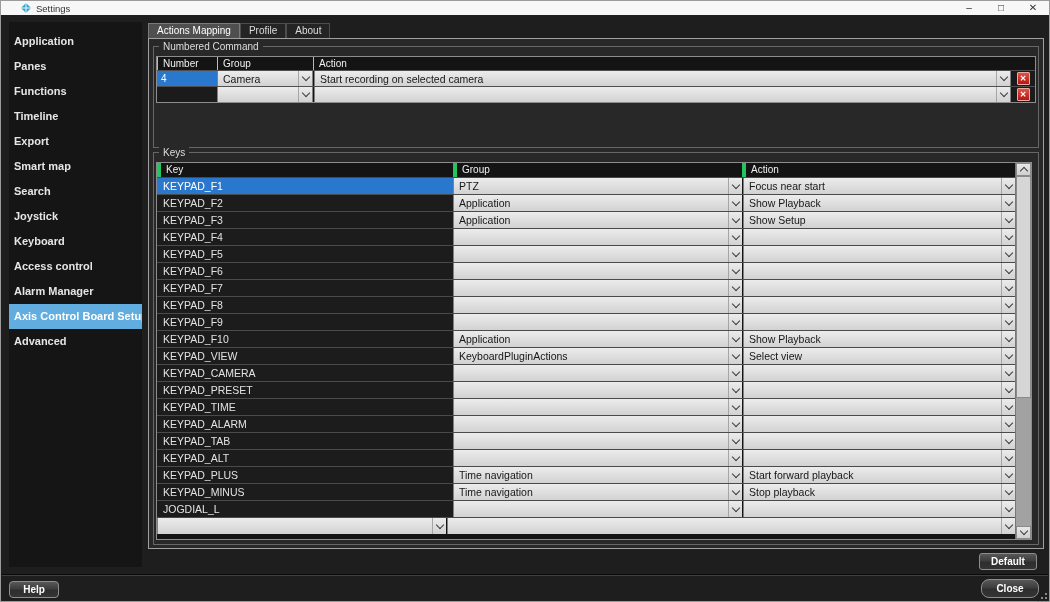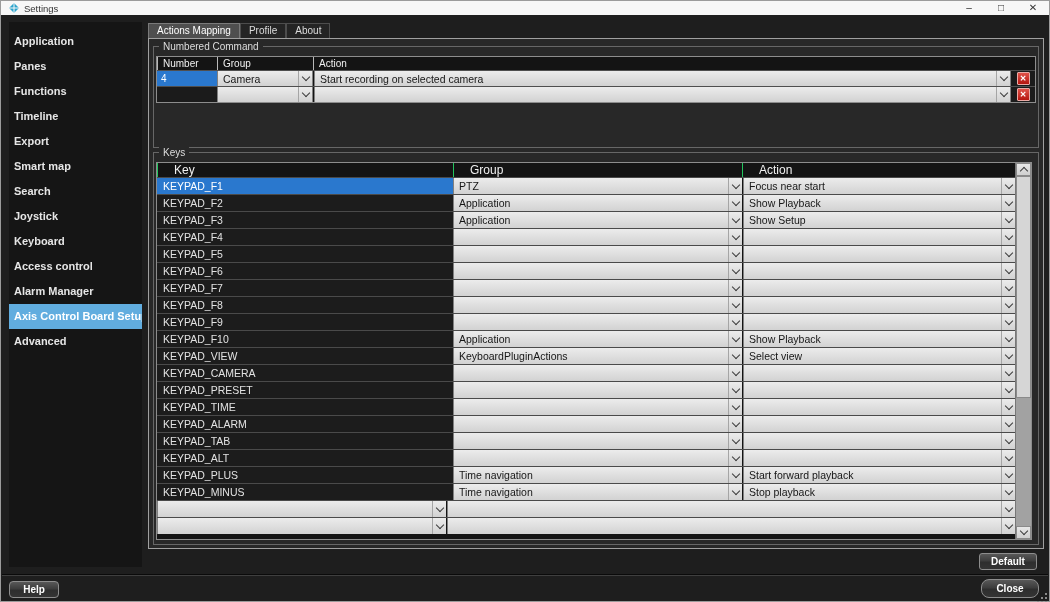--- a/index.html
+++ b/index.html
@@ -3,21 +3,21 @@
 <meta charset="utf-8">
 <style>
   html,body{margin:0;padding:0}
   body{width:1050px;height:602px;position:relative;overflow:hidden;
        background:#1e1e1e;font-family:"Liberation Sans",sans-serif;
        -webkit-font-smoothing:antialiased}
   #window{position:absolute;inset:0;border:1px solid #9b9b9b;box-sizing:border-box;background:#1e1e1e}
 
   
   .titlebar{position:absolute;top:0;left:0;right:0;height:14px;background:#f7f7f7;
-            display:flex;align-items:center;padding-left:8px;box-sizing:border-box}
+            display:flex;align-items:center;padding-left:20px;box-sizing:border-box}
   .app-icon{width:10px;height:10px;margin-right:5px;display:inline-flex}
   .title{font-size:9.5px;color:#333}
   .win-controls{margin-left:auto;display:flex;height:14px}
   .win-btn{width:32px;text-align:center;font-size:10px;color:#333;line-height:14px;cursor:default}
 
   
   .sidebar{position:absolute;left:8px;top:21px;width:133px;height:545px;background:#151515;
            padding-top:7px;box-sizing:border-box}
   .sb-item{height:25px;line-height:25px;padding-left:5px;font-size:11px;font-weight:bold;color:#e6e6e6;
            white-space:nowrap;overflow:hidden}
@@ -67,22 +67,22 @@
   .nc-actcell{flex:1;margin-left:1px}
   .nc-delcell{width:24px;display:flex;align-items:center;justify-content:center;background:#1b1b1b}
   .xbtn{width:13px;height:13px;background:linear-gradient(#e05248,#b5150f);border:1px solid #e9aaa5;
         color:#fff;font-size:8px;font-weight:bold;display:flex;align-items:center;justify-content:center;
         box-sizing:border-box;border-radius:1px}
 
   
   .k-table{position:absolute;left:2px;right:6px;top:9px;bottom:4px;border:1px solid #8d8d8d;
            background:#141414;overflow:hidden}
   .k-h{display:flex;height:14px;background:#141414;margin-right:16px}
-  .k-hc{font-size:12px;color:#f0f0f0;line-height:14px;padding-left:16px;box-sizing:border-box;
-        border-left:1px solid #22c55e}
+  .k-hc{font-size:10px;color:#f0f0f0;line-height:14px;padding-left:5px;box-sizing:border-box;
+        border-left:4px solid #22c55e}
   .kh-key{width:296px}
   .kh-grp{width:289px}
   .kh-act{flex:1}
   .k-rows{position:absolute;top:14px;left:0;right:16px;bottom:0;overflow:hidden}
   .k-row{display:flex;height:17px;border-top:1px solid #4a4a4a;box-sizing:border-box}
   .kc-key{width:296px;background:#1c1c1c;color:#e2e2e2;font-size:10.5px;display:flex;align-items:center;
           padding-left:6px;box-sizing:border-box;white-space:nowrap;overflow:hidden}
   .kc-key.sel{background:#2a78ce;color:#fff}
   .kc-grp{width:289px}
   .kc-act{flex:1;margin-left:1px}
@@ -493,20 +493,21 @@
                   </span>
     </div>
     <div class="drop kc-act">
       <span class="dtext">Stop playback</span>
       <span class="chevbox">
                     <span class="chev"></span>
                   </span>
     </div>
   </div>
               <div class="k-row">
+    <div class="kc-key">JOGDIAL_L</div>
     <div class="drop kc-grp">
       <span class="dtext"></span>
       <span class="chevbox">
                     <span class="chev"></span>
                   </span>
     </div>
     <div class="drop kc-act">
       <span class="dtext"></span>
       <span class="chevbox">
                     <span class="chev"></span>

